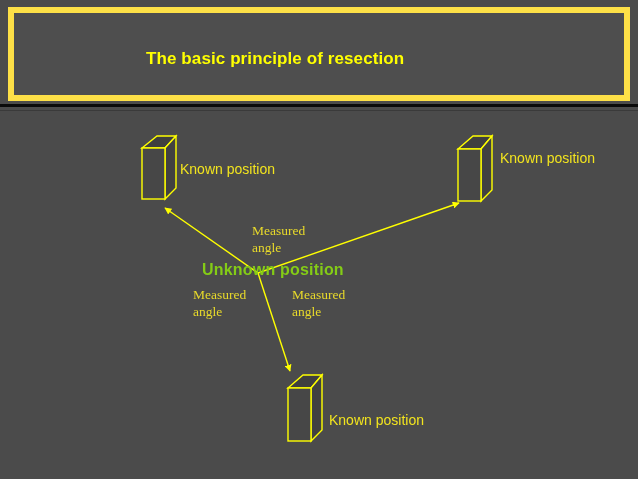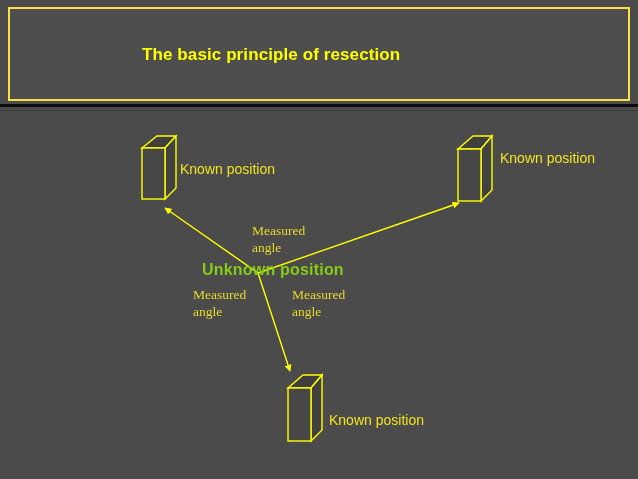--- a/index.html
+++ b/index.html
@@ -14,21 +14,21 @@
     background: #4b4b4b;
     overflow: hidden;
     font-family: "Liberation Sans", sans-serif;
   }
   #title-box {
     position: absolute;
     left: 8px;
     top: 7px;
     width: 622px;
     height: 94px;
-    border: 2px solid #fde047;
+    border: 6px solid #fde047;
     box-sizing: border-box;
     background: #4e4e4e;
   }
   #title-text {
     position: absolute;
     left: 132px;
     top: 36px;
     font-family: "Liberation Sans", sans-serif;
     font-size: 17px;
     font-weight: bold;

